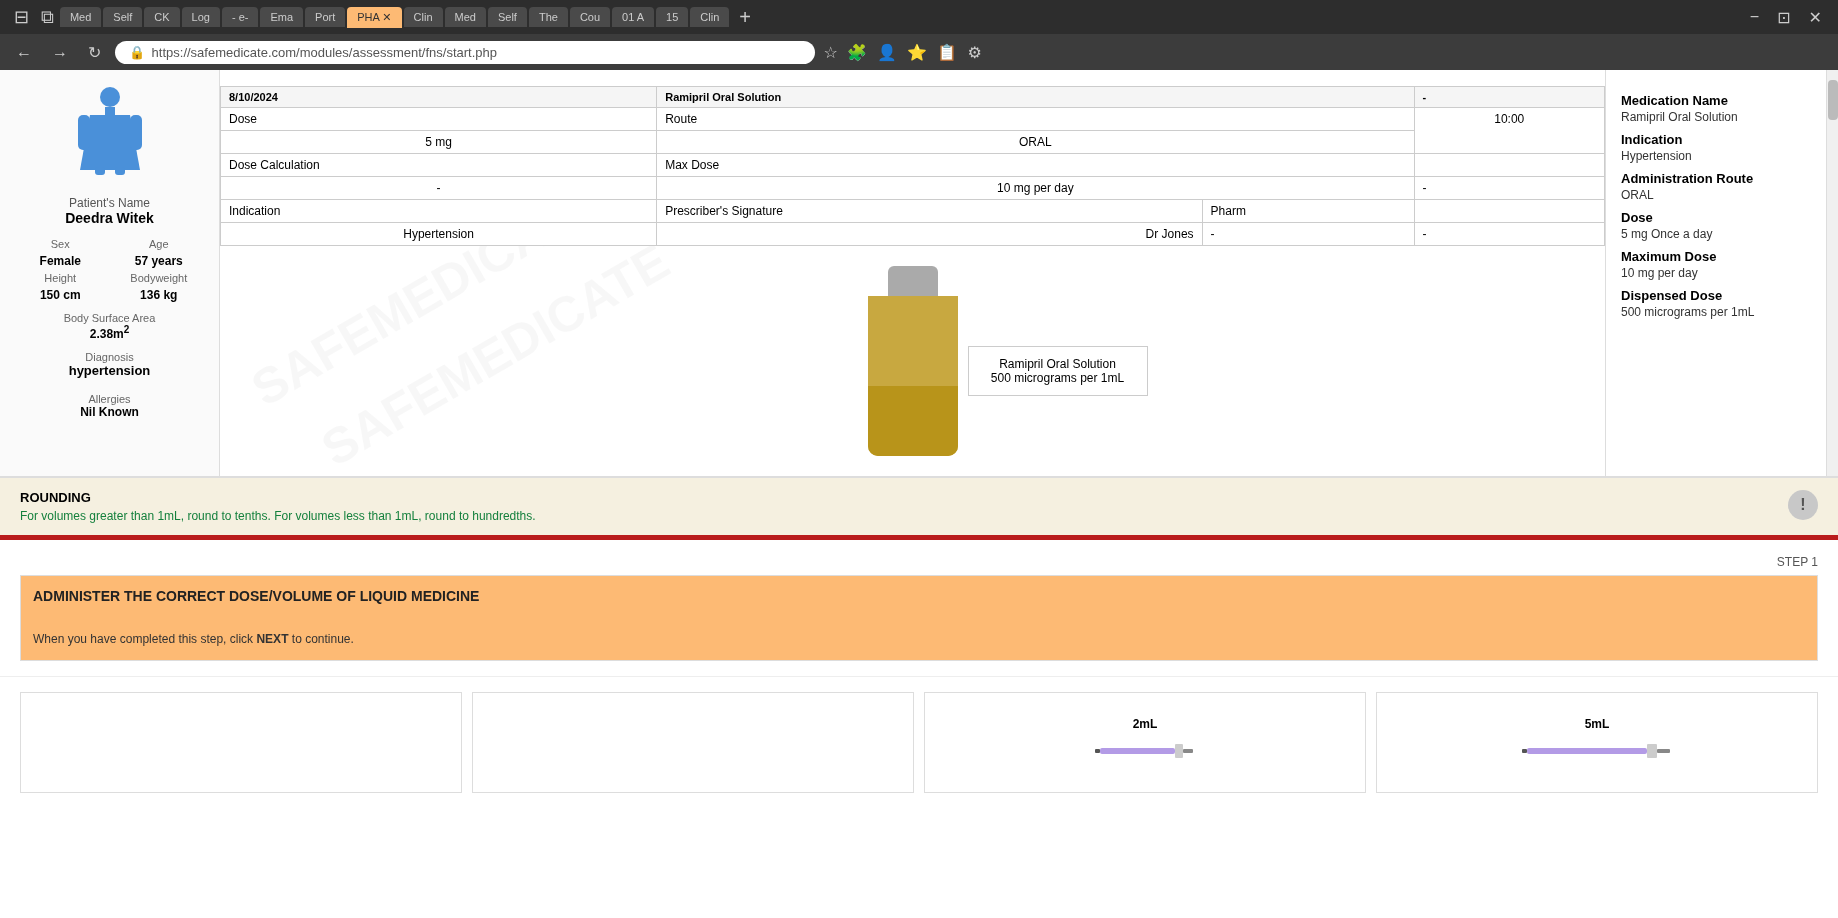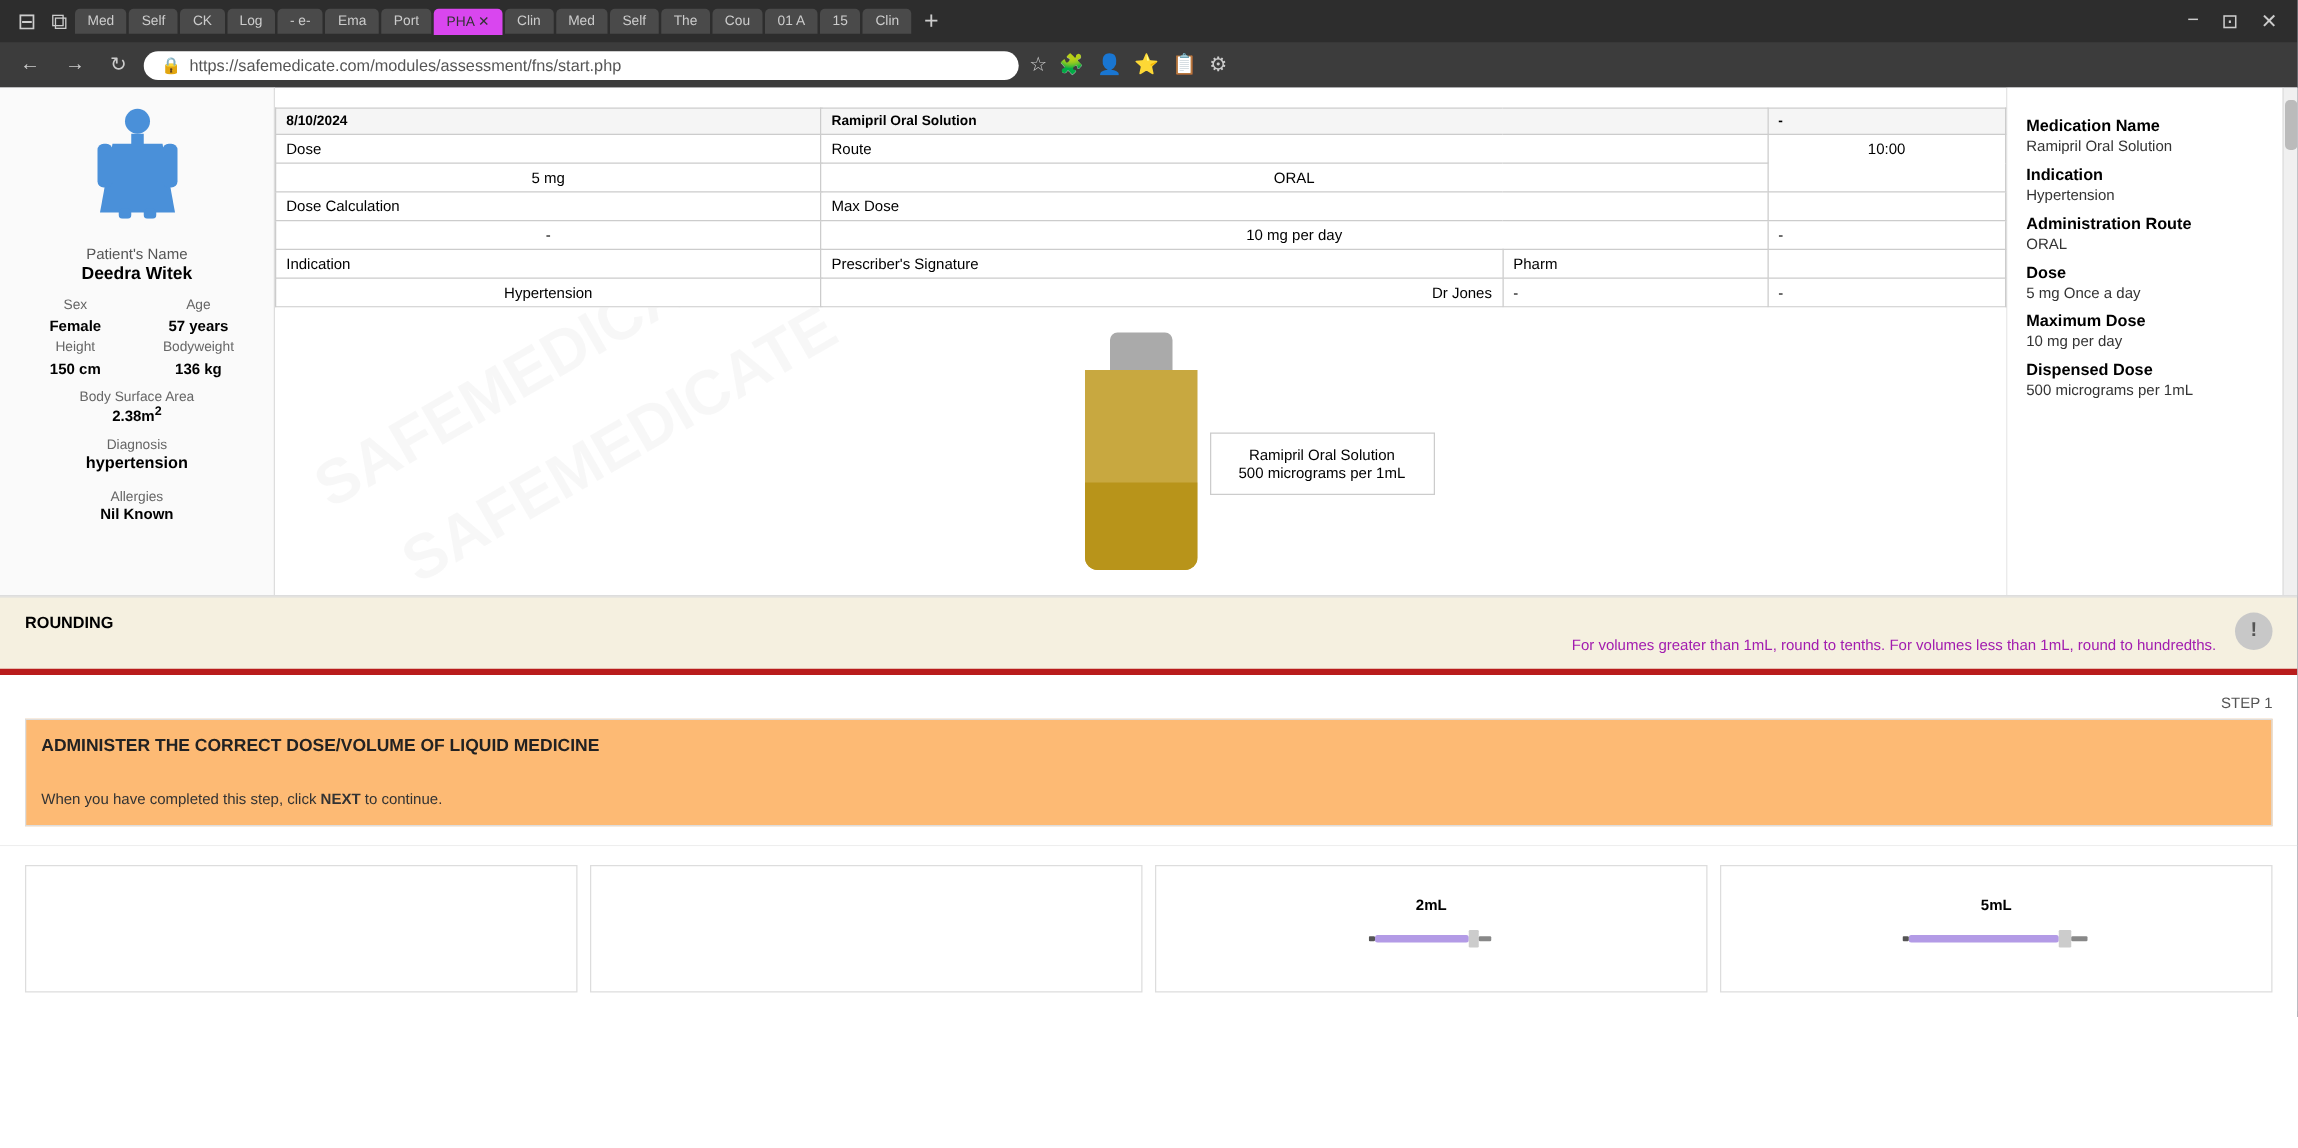--- a/index.html
+++ b/index.html
@@ -33,21 +33,21 @@
       font-size: 11px;
       padding: 4px 10px;
       border-radius: 4px 4px 0 0;
       white-space: nowrap;
       max-width: 120px;
       overflow: hidden;
       text-overflow: ellipsis;
       cursor: pointer;
     }
     .browser-tab.active {
-      background: #d946ef;
+      background: #fdba74;
       color: #333;
     }
     .browser-controls {
       display: flex;
       align-items: center;
       background: #3c3c3c;
       height: 36px;
       padding: 0 10px;
       gap: 8px;
     }
@@ -282,22 +282,21 @@
       gap: 15px;
     }
     .rounding-content { flex: 1; }
     .rounding-title {
       font-weight: bold;
       font-size: 13px;
       margin-bottom: 4px;
     }
     .rounding-text {
       font-size: 12px;
-      color: #a21caf;
-      text-align: right;
+      color: #15803d;
     }
     .rounding-icon {
       width: 30px;
       height: 30px;
       border-radius: 50%;
       background: #c8c8c8;
       display: flex;
       align-items: center;
       justify-content: center;
       font-size: 16px;

